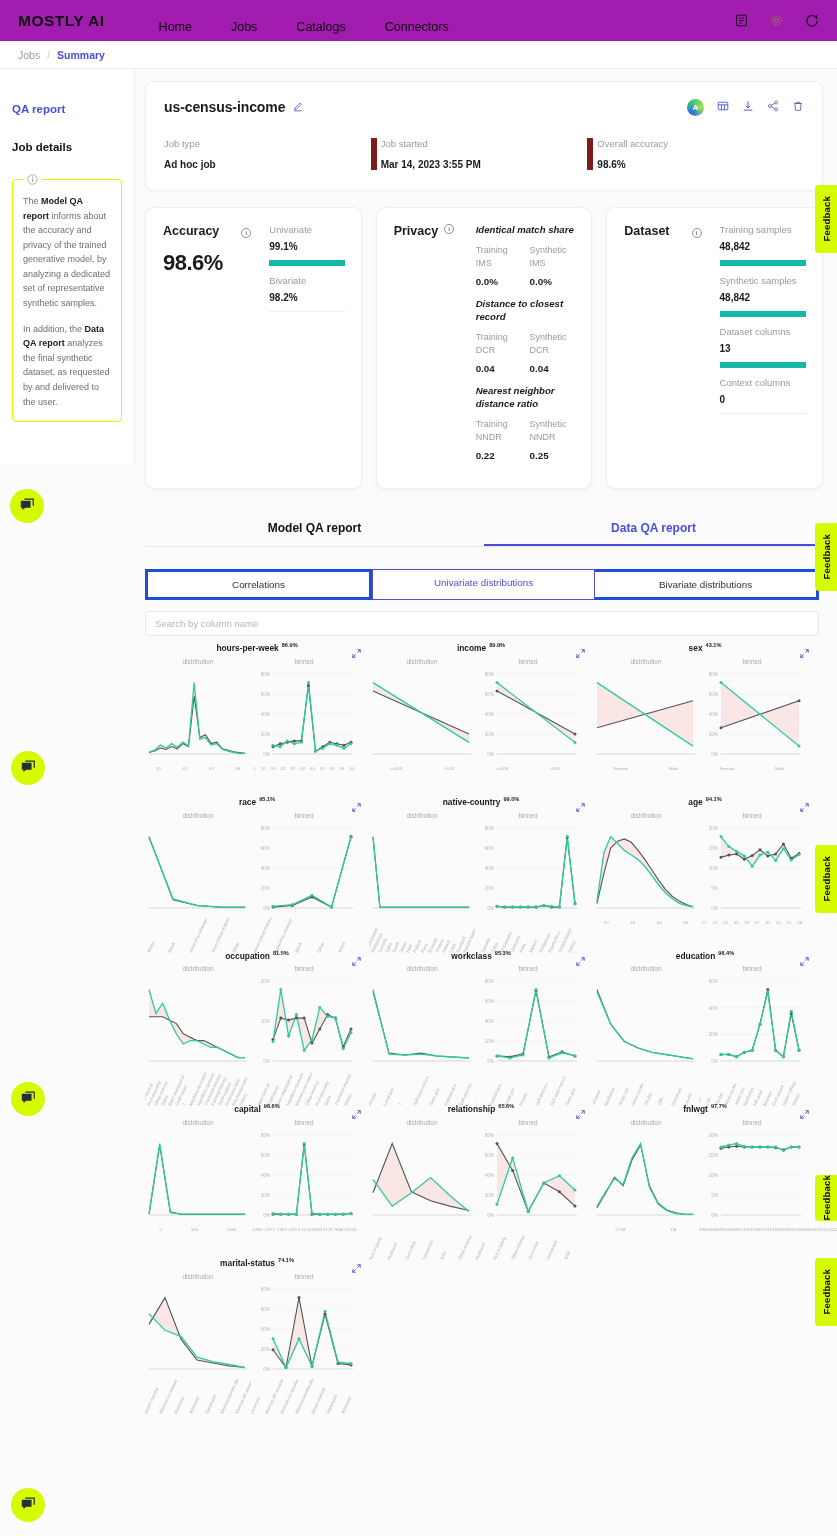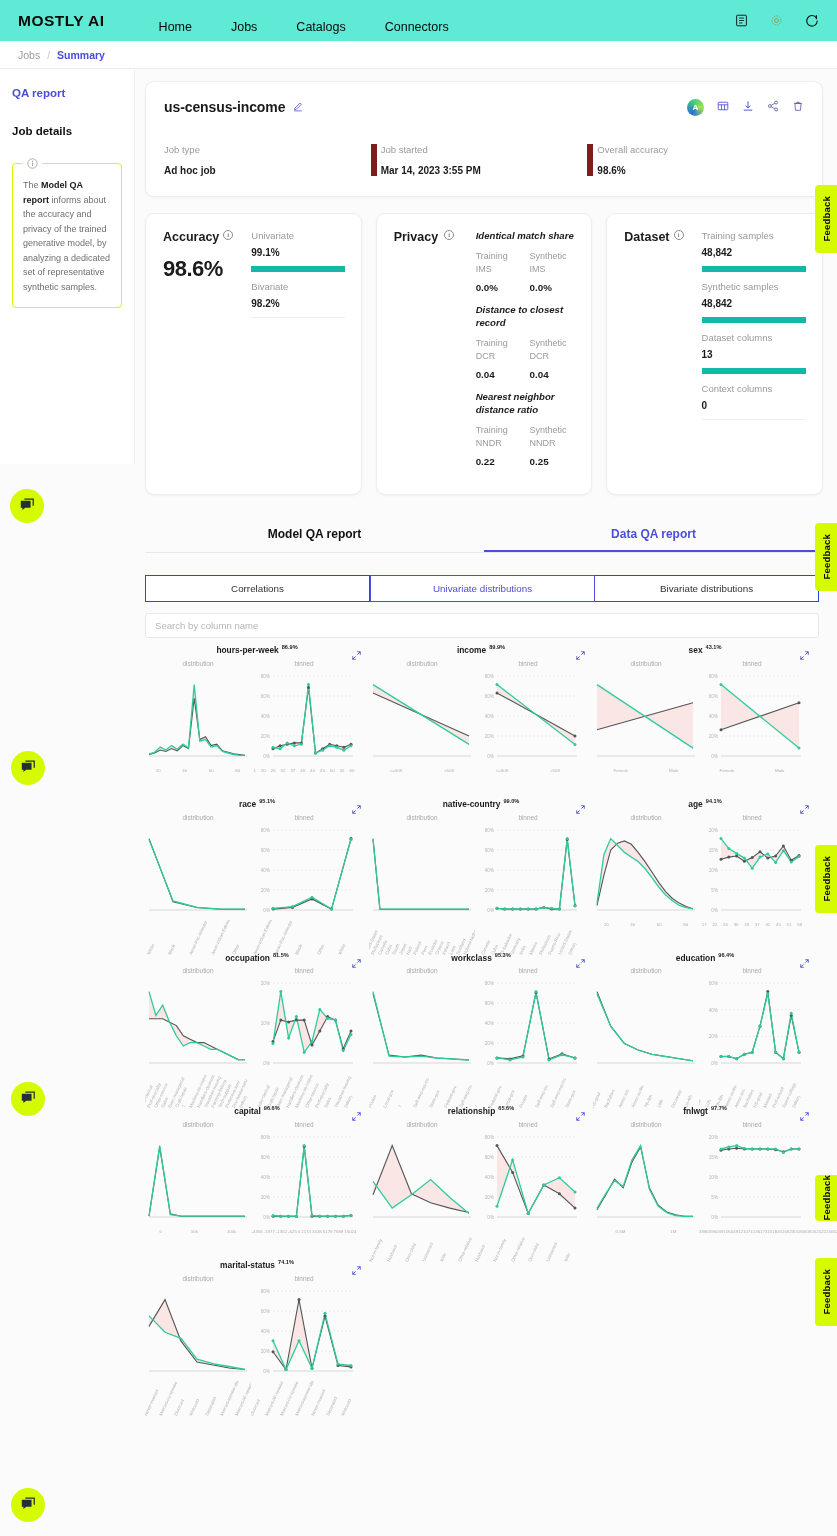--- a/index.html
+++ b/index.html
@@ -8,21 +8,21 @@
     width: 837px; height: 1536px;
     background: #fbfbfb;
     font-family: "Liberation Sans", sans-serif;
     color: #1b1b1b;
     overflow: hidden;
     position: relative;
   }
 
   
   .topnav {
-    height: 41px; background: #5eead4;
+    height: 41px; background: #a21caf;
     display:flex; align-items:center; padding: 0 18px;
     position: relative;
   }
   .brand { font-size: 15.5px; font-weight: 800; letter-spacing: .5px; color:#0a0a0a; }
   .navlinks { display:flex; gap:39px; margin-left: 54px; }
   .navlink { font-size: 12.5px; color:#0a0a0a; font-weight:500; cursor:pointer;margin-top:13px; }
   .navicons { margin-left:auto; display:flex; gap:22px; align-items:center; }
   .navicons svg { display:block; }
 
   
@@ -34,21 +34,21 @@
   .crumb-sep { color:#c6c6c6; margin: 0 7px; }
   .crumb-active { color:#4b4ddb; font-weight:600; }
 
   
   .page { display:flex; align-items:flex-start; }
   .sidebar {
     width: 146px; min-height: 395px; background:#fff;
     padding: 18px 12px 12px 12px; position: relative;
     border-right:1px solid #f0f0f0;
   }
-  .side-item { font-size: 11.5px; font-weight:700; margin: 0 0 26px 0; cursor:pointer; }
+  .side-item { font-size: 11.5px; font-weight:700; margin: 16px 0 26px 0; cursor:pointer; }
   .side-item.active { color:#4b4ddb; }
   .side-item.plain { color:#111; }
 
   .infobox {
     border:1px solid #d6fb00; border-radius:4px; padding: 14px 10px 12px 10px;
     position: relative; margin-top: 22px;
   }
   .infobox .i-badge {
     position:absolute; top:-9px; left: 10px; background:#fff; padding: 0 4px;
   }
@@ -76,34 +76,34 @@
   .jobtitle { font-size: 14px; font-weight:700; letter-spacing:-.1px; }
   .pencil { margin-left: 8px; cursor:pointer; }
   .jobicons { margin-left:auto; display:flex; align-items:center; gap: 13px; }
   .avatar {
     width:17px;height:17px;border-radius:50%;
     background: conic-gradient(from 210deg,#2d6de0,#3ec77f,#9ee44a,#2d6de0);
     display:flex;align-items:center;justify-content:center; cursor:pointer;
   }
   .avatar span { color:#fff; font-size:8px; font-weight:700; }
 
-  .jobmeta { display:flex; margin-top: 28px; }
+  .jobmeta { display:flex; margin-top: 22px; }
   .jobmeta .col { flex:1; padding-right: 12px; }
   .jobmeta .col + .col { border-left:6px solid #7f1d1d; padding-left: 4px; }
   .meta-lbl { font-size: 9.5px; color:#9a9a9a; margin-bottom: 10px; }
   .meta-val { font-size: 10px; color:#1b1b1b; font-weight:600; }
 
   .qa-heading { font-size: 15px; font-weight:700; margin: 26px 0 0 1px; letter-spacing:-.2px; }
   .qa-heading .chev { color:#4b4ddb; margin: 0 5px 0 7px; font-weight:600; }
   .qa-heading .name { color:#4b4ddb; cursor:pointer; }
 
   .metric-row { display:flex; gap:14px; margin-top: 16px; margin-right:14px; }
   .metric-card { flex:1; min-height: 250px; padding: 16px 16px 16px 17px; display:flex; }
   .metric-left { padding-right: 8px; }
-  .metric-title { font-size: 12.5px; font-weight:700; display:flex; align-items:flex-start; gap:4px; }
+  .metric-title { font-size: 12.5px; font-weight:700; display:flex; align-items:flex-end; gap:22px; }
   .metric-title.stacked { flex-direction: row; align-items:flex-start; gap:6px; }
   .big-val { font-size: 22px; font-weight:800; margin-top: 12px; letter-spacing:-.5px; }
   .metric-right { flex:1; padding-left: 10px; }
   .kv { padding-bottom: 8px; border-bottom:6px solid #14b8a6; margin-bottom: 9px; }
   .kv:last-child { border-bottom: 1px solid #eee; }
   .kv .k { font-size: 9.5px; color:#9a9a9a; margin-bottom: 6px; }
   .kv .v { font-size: 10px; font-weight:700; }
 
   .priv-block { margin-bottom: 11px; }
   .priv-h { font-size: 9.6px; font-weight:700; margin-bottom: 7px; line-height:1.35;font-style:italic; }
@@ -115,21 +115,21 @@
 
   .ico-i { display:inline-block; width:10px;height:10px;border:1px solid #8d8d8d;border-radius:50%;
            font-size:7px; line-height:9px; text-align:center; color:#8d8d8d; font-style:normal; font-family:"Liberation Serif",serif;}
 
   
   .maintabs { display:flex; margin-top: 22px; margin-right:14px; border-bottom:1px solid #e9e9e9; }
   .maintab { flex:1; text-align:center; font-size: 12px; font-weight:700; padding: 10px 0 11px 0; cursor:pointer; color:#111; }
   .maintab.active { color:#4b4ddb; box-shadow: inset 0 -2px 0 #4b4ddb; }
 
   .segrow { display:flex; margin: 22px 0 0 0; width: 674px; }
-  .seg { flex:1; text-align:center; font-size: 9.8px; padding: 7px 0; border:1px solid #1d4ed8; cursor:pointer; color:#333; background:#fff; }
+  .seg { flex:1; text-align:center; font-size: 9.8px; padding: 7px 0; border:3px solid #1d4ed8; cursor:pointer; color:#333; background:#fff; }
   .seg + .seg { border-left: none; }
   .seg.active { color:#4b4ddb; border:1px solid #4b4ddb; }
 
   .searchbox {
     width: 674px; margin-top: 11px; border:1px solid #e9e9e9; background:#fff;
     border-radius:3px; padding: 6px 9px; font-size: 9.6px; color:#b5b5b5;
   }
 
   
   .grid { display:flex; flex-wrap: wrap; width: 692px; margin-top: 6px; }
@@ -206,20 +206,21 @@
 
     <div class="infobox">
       <span class="i-badge">
         <svg width="11" height="11" viewBox="0 0 14 14">
             <circle cx="7" cy="7" r="6" fill="none" stroke="#9a9a9a" stroke-width="1"></circle>
             <circle cx="7" cy="4" r=".8" fill="#9a9a9a"></circle>
             <line x1="7" y1="6" x2="7" y2="10.2" stroke="#9a9a9a" stroke-width="1.1"></line>
           </svg>
       </span>
       <p><span>The </span><b>Model QA report</b><span> informs about the accuracy and privacy of the trained generative model, by analyzing a dedicated set of representative synthetic samples.</span></p>
+      <p><span>In addition, the </span><b>Data QA report</b><span> analyzes the final synthetic dataset, as requested by and delivered to the user.</span></p>
     </div>
 
     <div class="chatbtn" style="left:10px; top:420px;">
       <svg width="16" height="16" viewBox="0 0 18 18">
           <path d="M2 3h11v8H7l-3.2 2.6V11H2z" fill="#23303a"></path>
           <path d="M6 1.2h10v7.4" fill="none" stroke="#23303a" stroke-width="1.4"></path>
         </svg>
     </div>
   </div>
 

